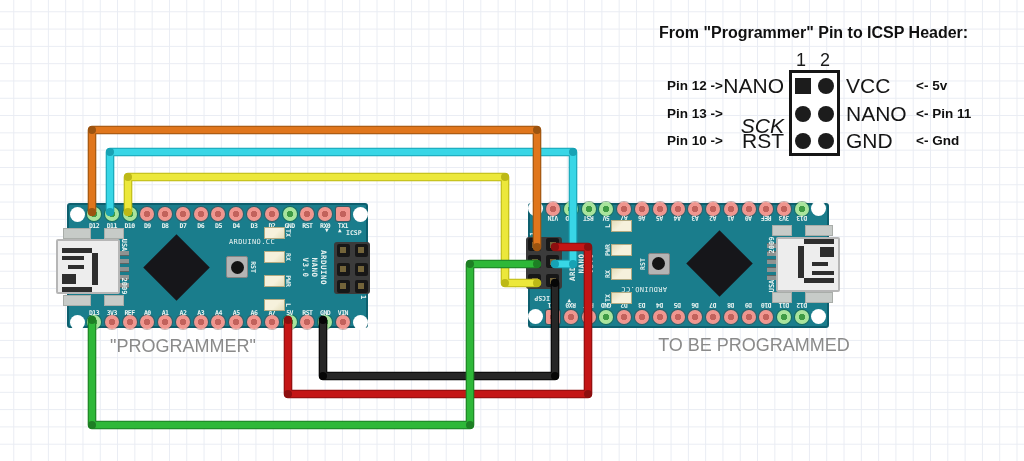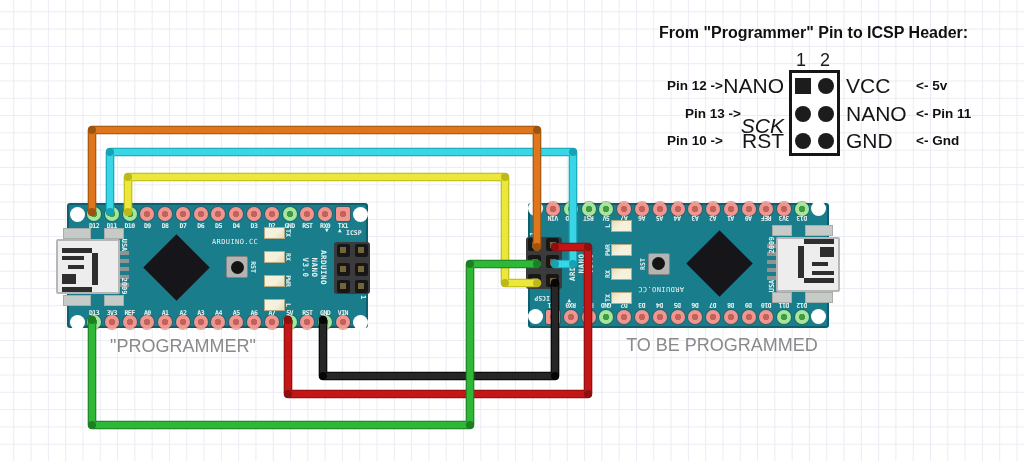--- a/index.html
+++ b/index.html
@@ -43,21 +43,21 @@
   .diamond{width:47px;height:47px;background:#16161a;transform:rotate(45deg);}
   .rstbtn{width:22px;height:22px;background:#b4b4b4;border:1px solid #858585;border-radius:2px;
     display:flex;align-items:center;justify-content:center;}
   .rstbtn::after{content:"";width:13px;height:13px;border-radius:50%;background:#141414;}
   .led{width:21px;height:12px;background:linear-gradient(135deg,#f6f1dc 55%,#e4ddba);border:1px solid #b3ab83;}
   .icsp-block{width:36px;height:52px;background:#3b3b3b;border-radius:3px;}
   .icsp-pin{width:13px;height:13px;background:#171717;border-radius:2px;
     display:flex;align-items:center;justify-content:center;}
   .icsp-pin::after{content:"";width:6px;height:6px;background:#73643a;}
   .silk{color:#e9f3f1;white-space:nowrap;}
-  .brand{font:7px "DejaVu Sans Mono", monospace;letter-spacing:.4px;width:80px;}
+  .brand{font:7px "DejaVu Sans Mono", monospace;letter-spacing:.4px;width:80px;text-align:center;}
   .silk7{font:bold 7px "DejaVu Sans Mono", monospace;}
   .silk65{font:bold 6.5px "DejaVu Sans Mono", monospace;}
   .tri{font-size:6px;color:#eef6f3;line-height:6px;}
   .rotbox{width:20px;height:20px;display:flex;align-items:center;justify-content:center;overflow:visible;}
   .rot90{transform:rotate(90deg);white-space:pre;display:block;}
   .model-text{font:bold 7.5px "DejaVu Sans Mono", monospace;line-height:9px;text-align:center;
     color:#e9f3f1;letter-spacing:.5px;}
   
   #wire-svg{position:absolute;left:0;top:0;z-index:50;pointer-events:none;}
   
@@ -387,30 +387,30 @@
     <div class="lg-num" style="left:792px;top:50px;">1</div>
     <div class="lg-num" style="left:816px;top:50px;">2</div>
     <div class="lg-box" style="left:789px;top:70px;width:51px;height:86px;"></div>
     <div id="legend-rows">
         <div class="lg-from" style="left: 645px; top: 78px; width: 78px;">Pin 12 -&gt;</div>
         <div class="lg-sig" style="left: 716px; top: 74px; width: 68px;">NANO</div>
         <div class="lg-sigr" style="left: 846px; top: 74px; width: 80px;">VCC</div>
         <div class="lg-to" style="left: 916px; top: 78px;">&lt;- 5v</div>
         <div class="lg-sq" style="left: 795px; top: 78px; width: 16px; height: 16px;"></div>
         <div class="lg-circle" style="left: 818px; top: 78px; width: 16px; height: 16px;"></div>
-        <div class="lg-from" style="left: 663px; top: 105.5px; width: 78px;">Pin 13 -&gt;</div>
+        <div class="lg-from" style="left: 645px; top: 105.5px; width: 78px;">Pin 13 -&gt;</div>
         <div class="lg-sig" style="left: 716px; top: 114px; width: 68px; font-style: italic;">SCK</div>
         <div class="lg-sigr" style="left: 846px; top: 101.5px; width: 80px;">NANO</div>
         <div class="lg-to" style="left: 916px; top: 105.5px;">&lt;- Pin 11</div>
         <div class="lg-circle" style="left: 795px; top: 105.5px; width: 16px; height: 16px;"></div>
         <div class="lg-circle" style="left: 818px; top: 105.5px; width: 16px; height: 16px;"></div>
         <div class="lg-from" style="left: 645px; top: 133px; width: 78px;">Pin 10 -&gt;</div>
         <div class="lg-sig" style="left: 716px; top: 129px; width: 68px;">RST</div>
         <div class="lg-sigr" style="left: 846px; top: 129px; width: 80px;">GND</div>
         <div class="lg-to" style="left: 916px; top: 133px;">&lt;- Gnd</div>
         <div class="lg-circle" style="left: 795px; top: 133px; width: 16px; height: 16px;"></div>
         <div class="lg-circle" style="left: 818px; top: 133px; width: 16px; height: 16px;"></div>
       </div>
   </div>
 
   <div class="caption" style="left:63px;top:336px;width:240px;">"PROGRAMMER"</div>
-  <div class="caption" style="left:592px;top:335px;width:260px;">TO BE PROGRAMMED</div>
+  <div class="caption" style="left:624px;top:335px;width:260px;">TO BE PROGRAMMED</div>
 </div>
 
 </body></html>

